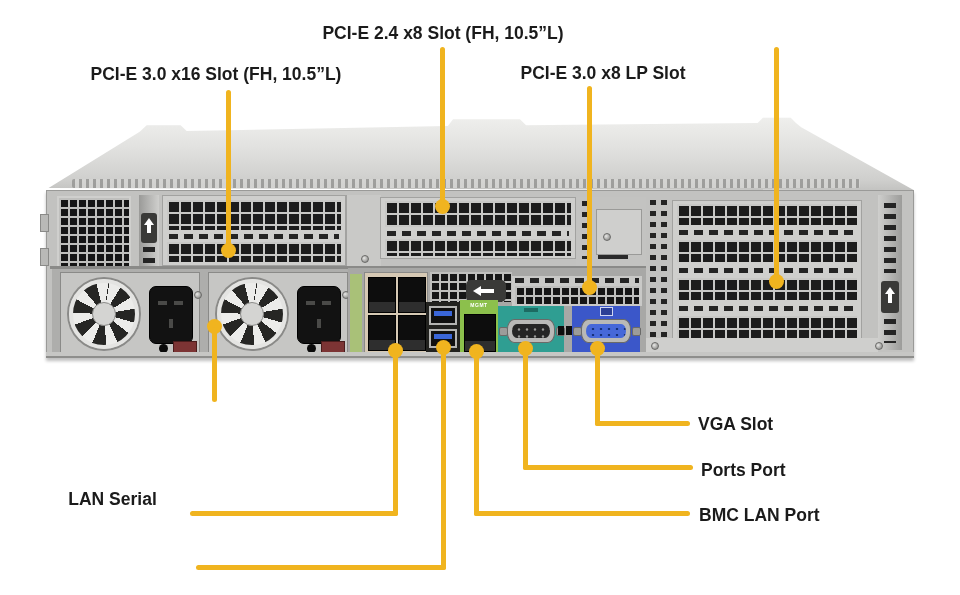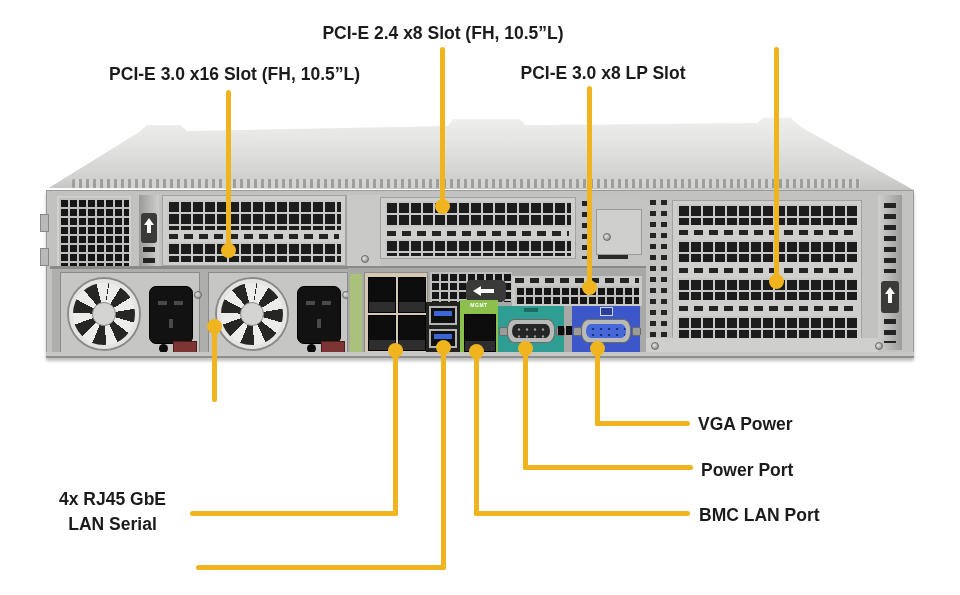--- a/index.html
+++ b/index.html
@@ -263,27 +263,26 @@
 
   <div class="cl-dot" style="left:518px;top:341px;"></div>
   <div class="cl cl-v" style="left:523px;top:349px;height:121px;"></div>
   <div class="cl cl-h" style="left:523px;top:465px;width:170px;"></div>
 
   <div class="cl-dot" style="left:590px;top:341px;"></div>
   <div class="cl cl-v" style="left:595px;top:349px;height:77px;"></div>
   <div class="cl cl-h" style="left:595px;top:421px;width:95px;"></div>
 
   <div class="lbl center" style="left:293px;top:22px;width:300px;">PCI-E 2.4 x8 Slot (FH, 10.5”L)</div>
-  <div class="lbl center" style="left:60px;top:63px;width:300px;text-align:right;">PCI-E 3.0 x16 Slot (FH, 10.5”L)</div>
+  <div class="lbl center" style="left:66px;top:63px;width:300px;">PCI-E 3.0 x16 Slot (FH, 10.5”L)</div>
   <div class="lbl center" style="left:453px;top:62px;width:300px;">PCI-E 3.0 x8 LP Slot</div>
 
 
   <div class="lbl center" style="left:40px;top:487px;width:145px;line-height:25px;">
-    <div>4x RJ45 GbE</div>
     <div>LAN Serial</div>
   </div>
 
 
-  <div class="lbl" style="left:698px;top:413px;">VGA Power</div>
-  <div class="lbl" style="left:701px;top:459px;">Power Port</div>
+  <div class="lbl" style="left:698px;top:413px;">VGA Slot</div>
+  <div class="lbl" style="left:701px;top:459px;">Ports Port</div>
   <div class="lbl" style="left:699px;top:504px;">BMC LAN Port</div>
 
 </div>
 
 </body></html>

